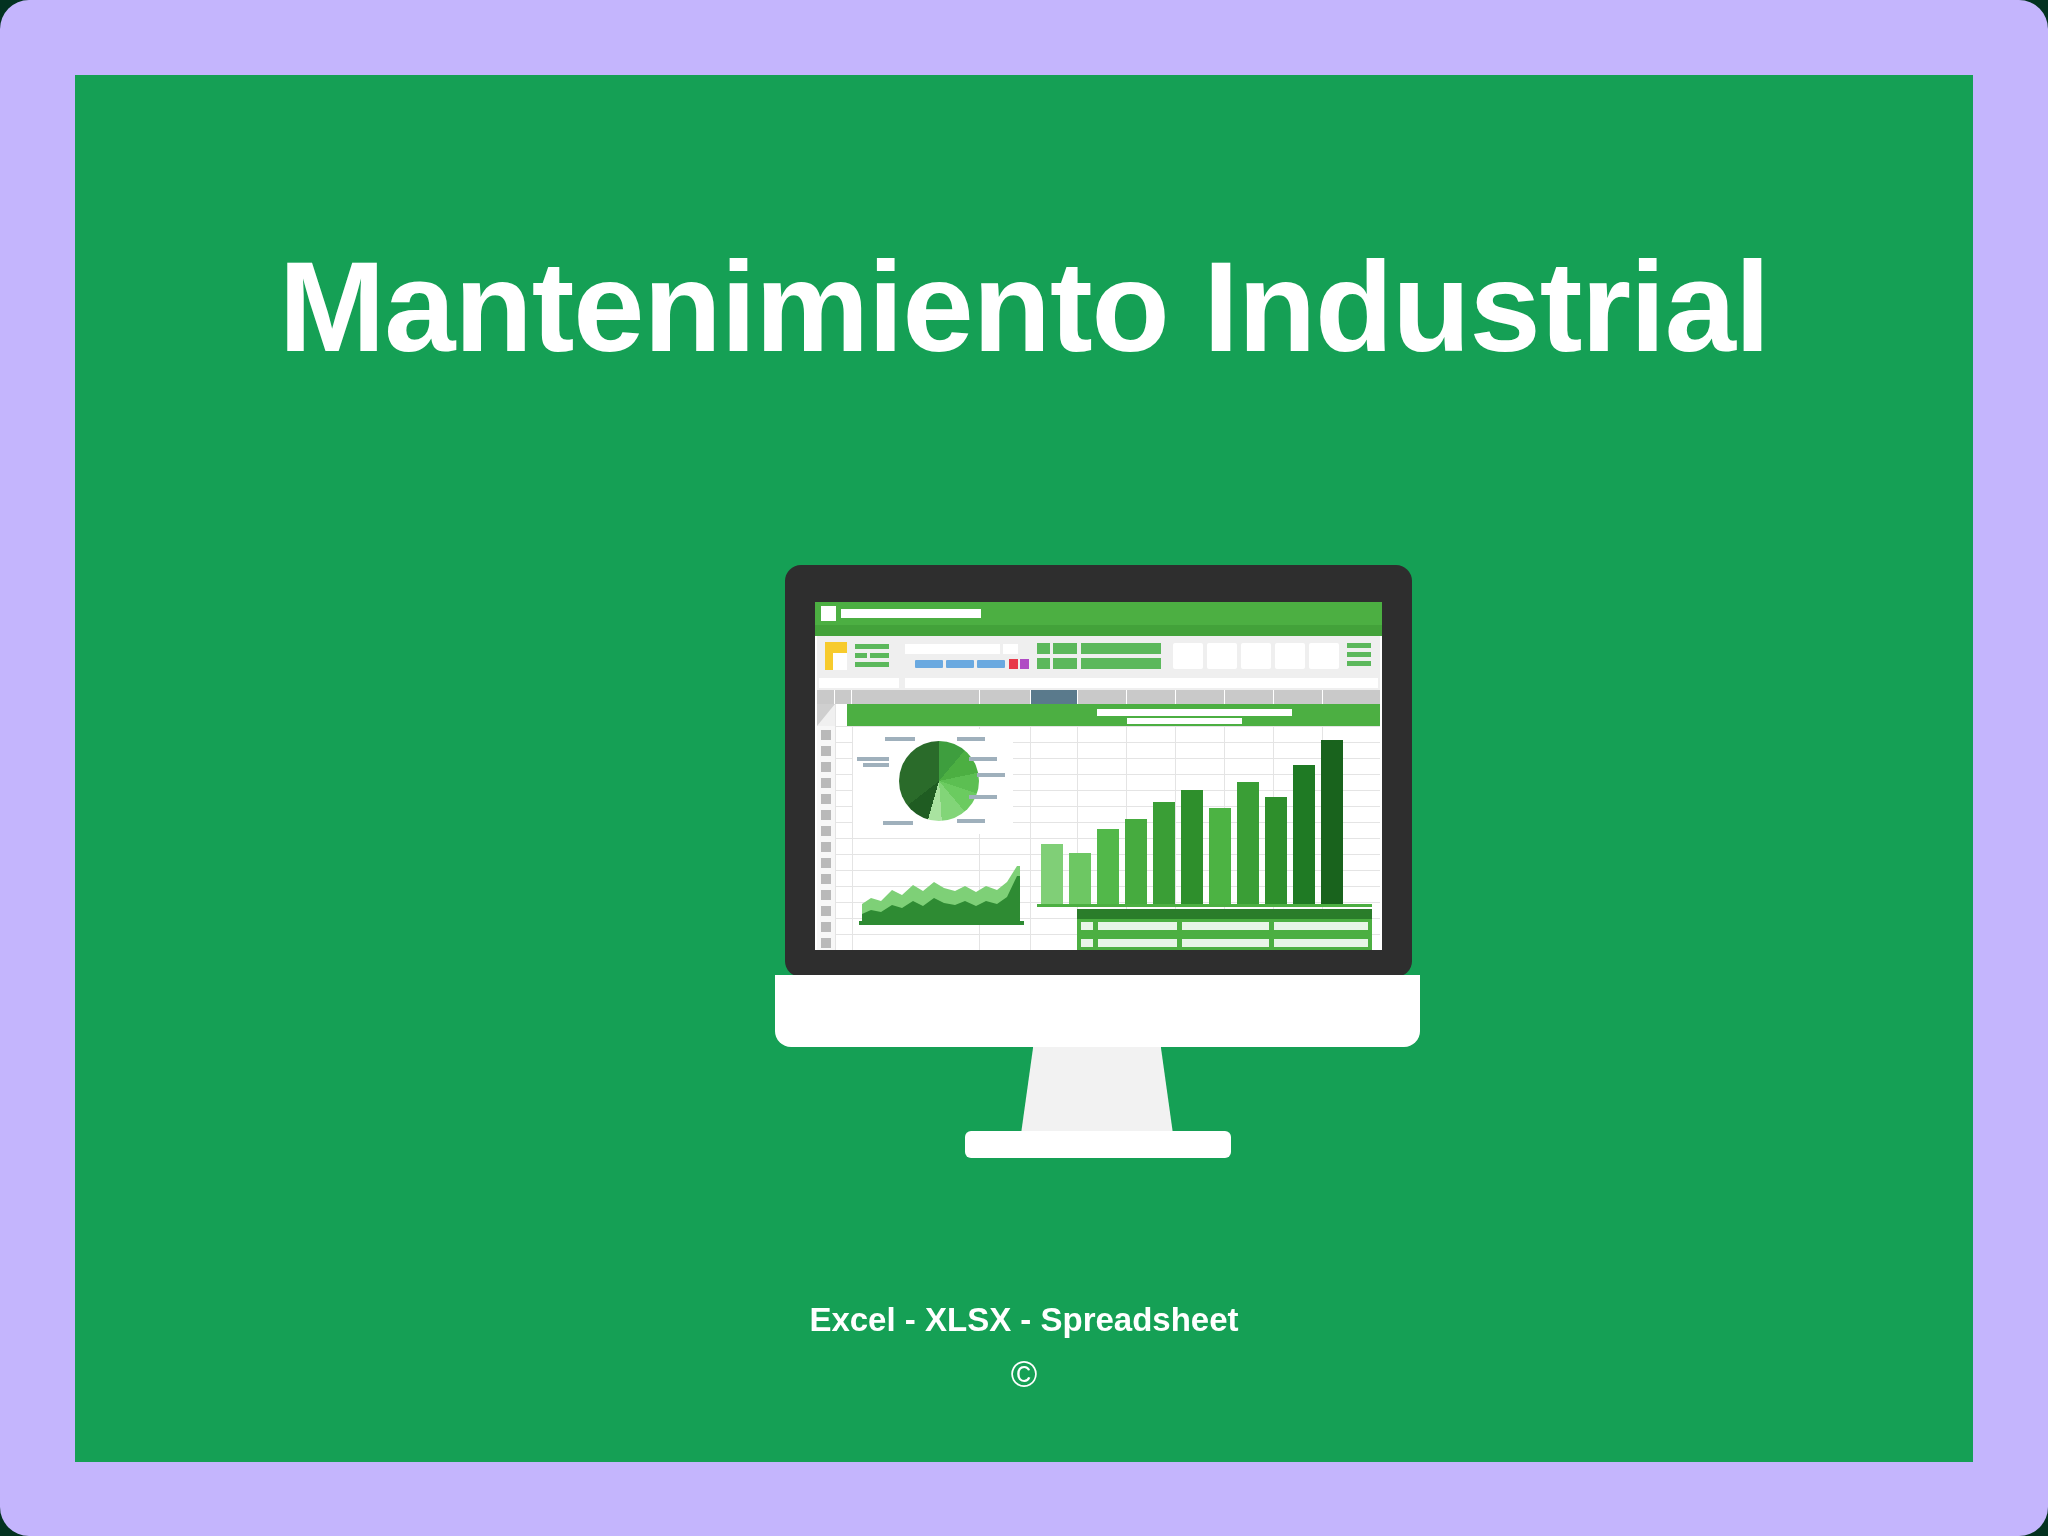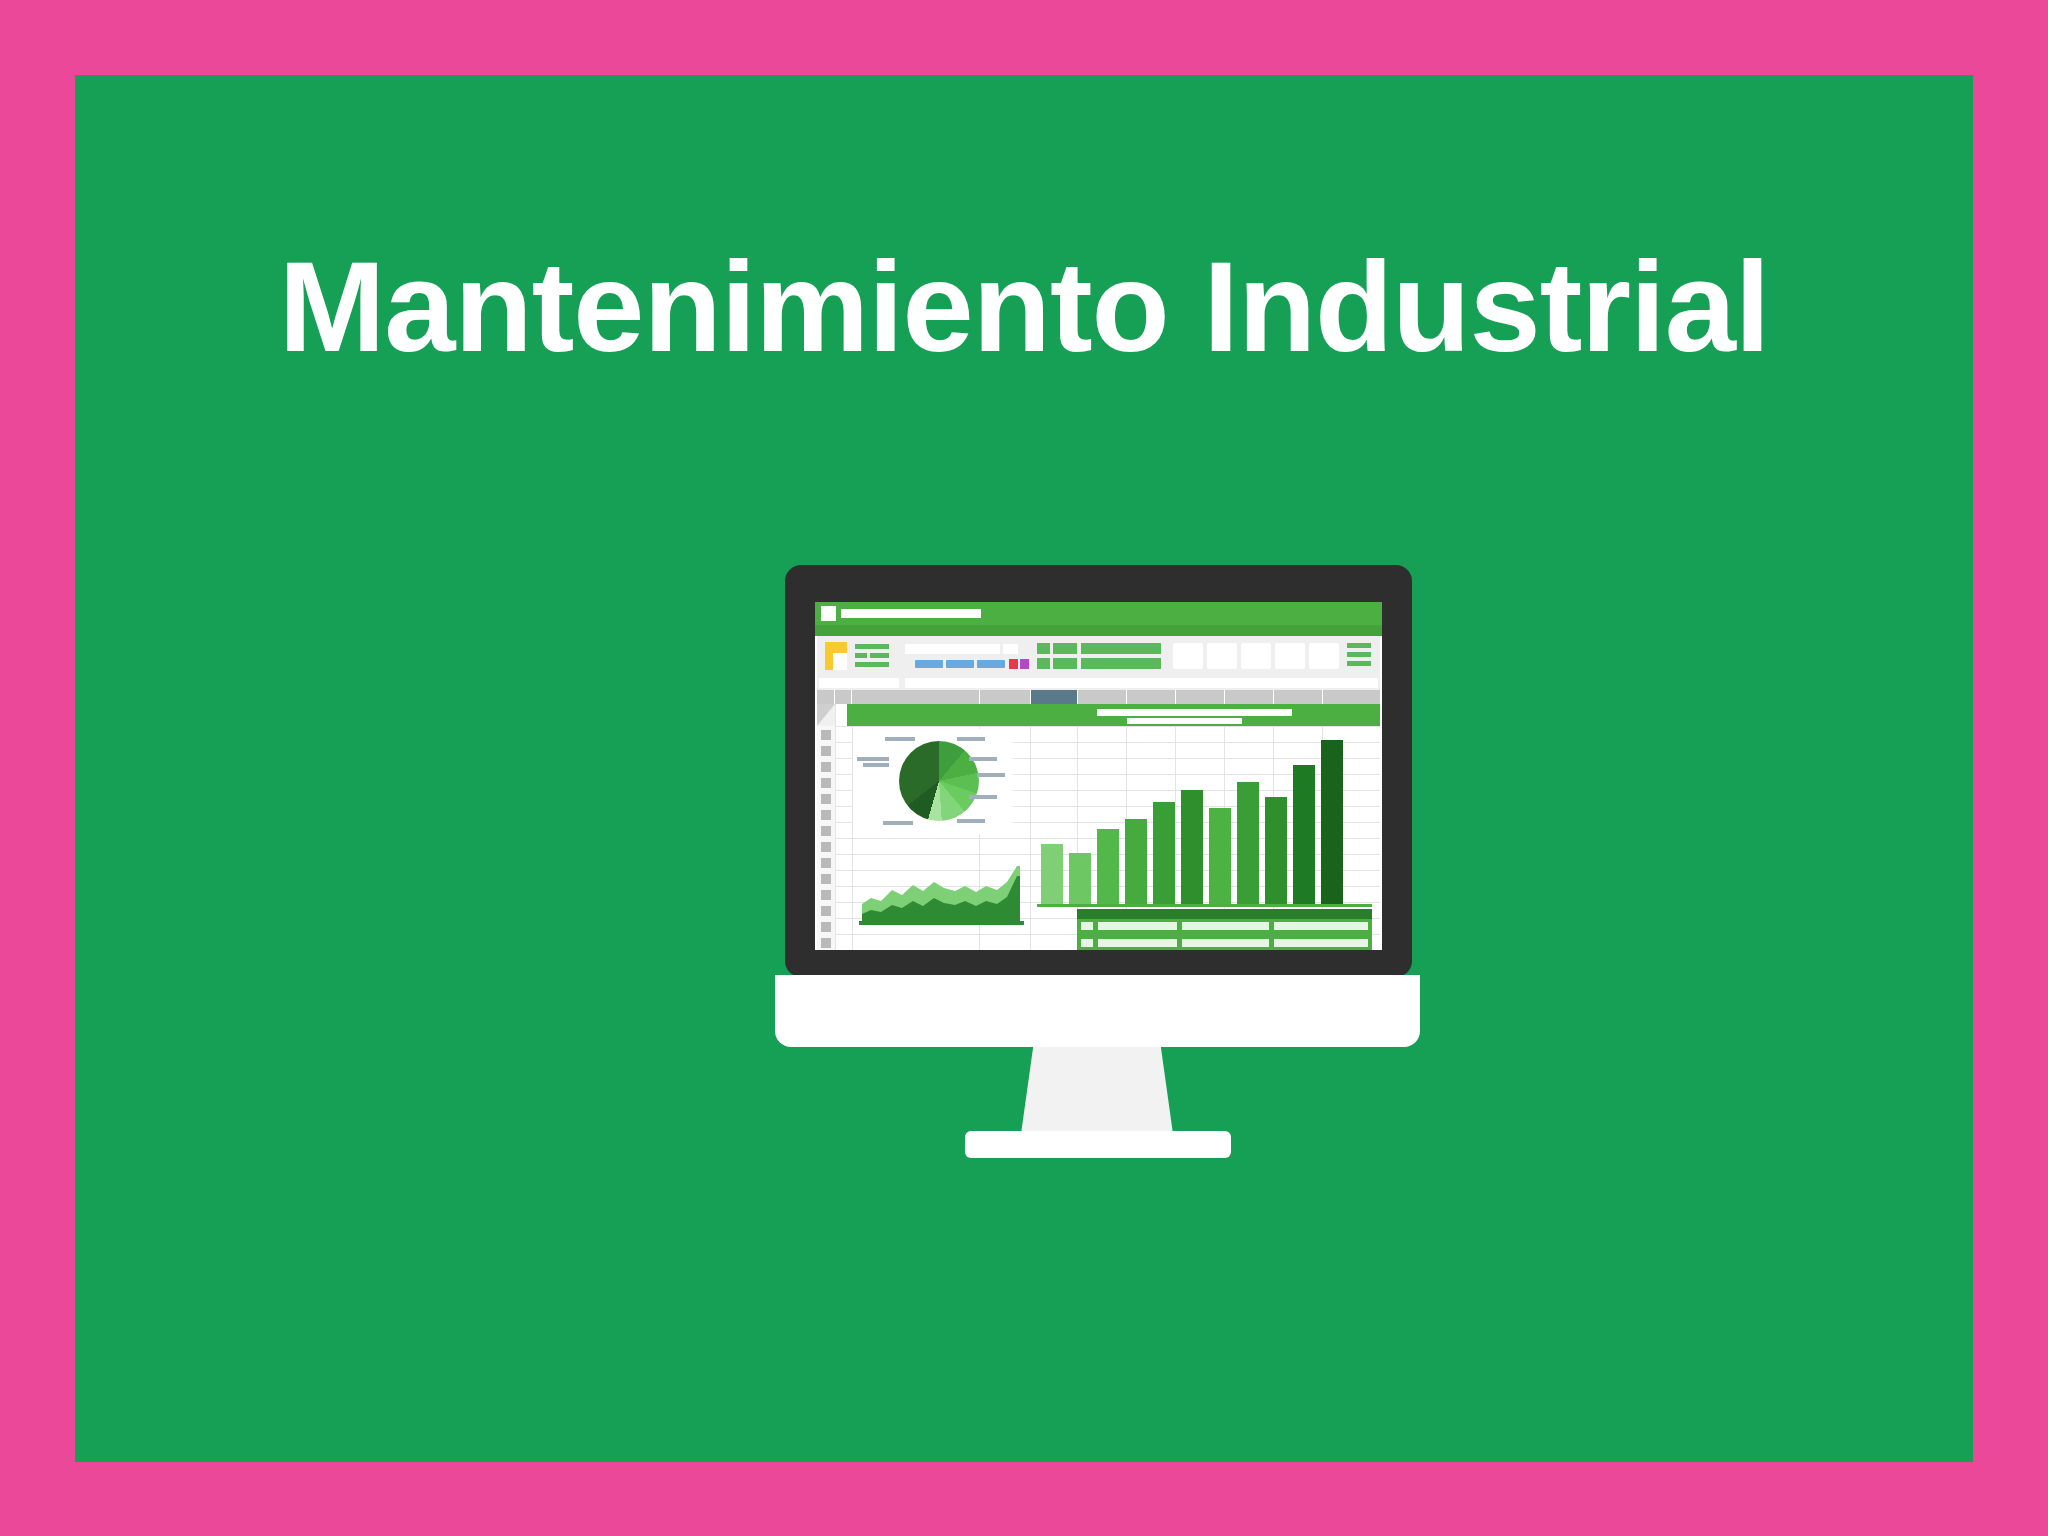--- a/index.html
+++ b/index.html
@@ -6,21 +6,22 @@
   html, body {
     width: 2048px; height: 1536px;
     overflow: hidden;
     font-family: "Liberation Sans", sans-serif;
   }
   body { background: #033220; }
 
   
   #slide {
     position: absolute; inset: 0;
-    background: #ec4899;
+    background: #c4b5fd;
+    border-radius: 29px;
   }
   #panel {
     position: absolute;
     left: 75px; top: 75px;
     width: 1898px; height: 1387px;
     background: #15a055;
   }
 
   
   #title {
@@ -396,15 +397,19 @@
 
         </div>
       </div>
 
       <div id="chin"></div>
       <div id="neck-top"></div>
       <div id="neck"></div>
       <div id="base"></div>
     </div>
 
+    <div id="footer">
+      <div id="footer-line1">Excel - XLSX - Spreadsheet</div>
+      <div id="footer-copyright">©</div>
+    </div>
 
   </div>
 </div>
 
 </body></html>

